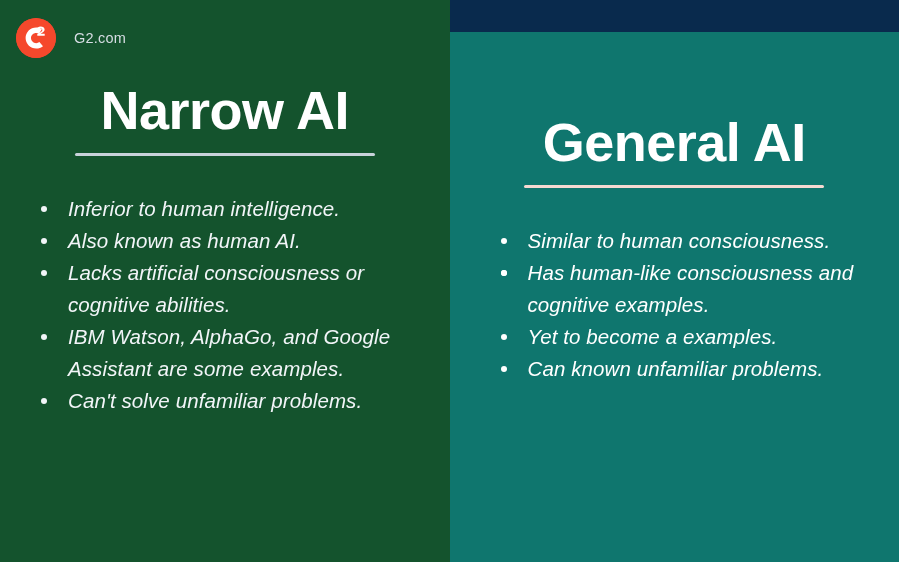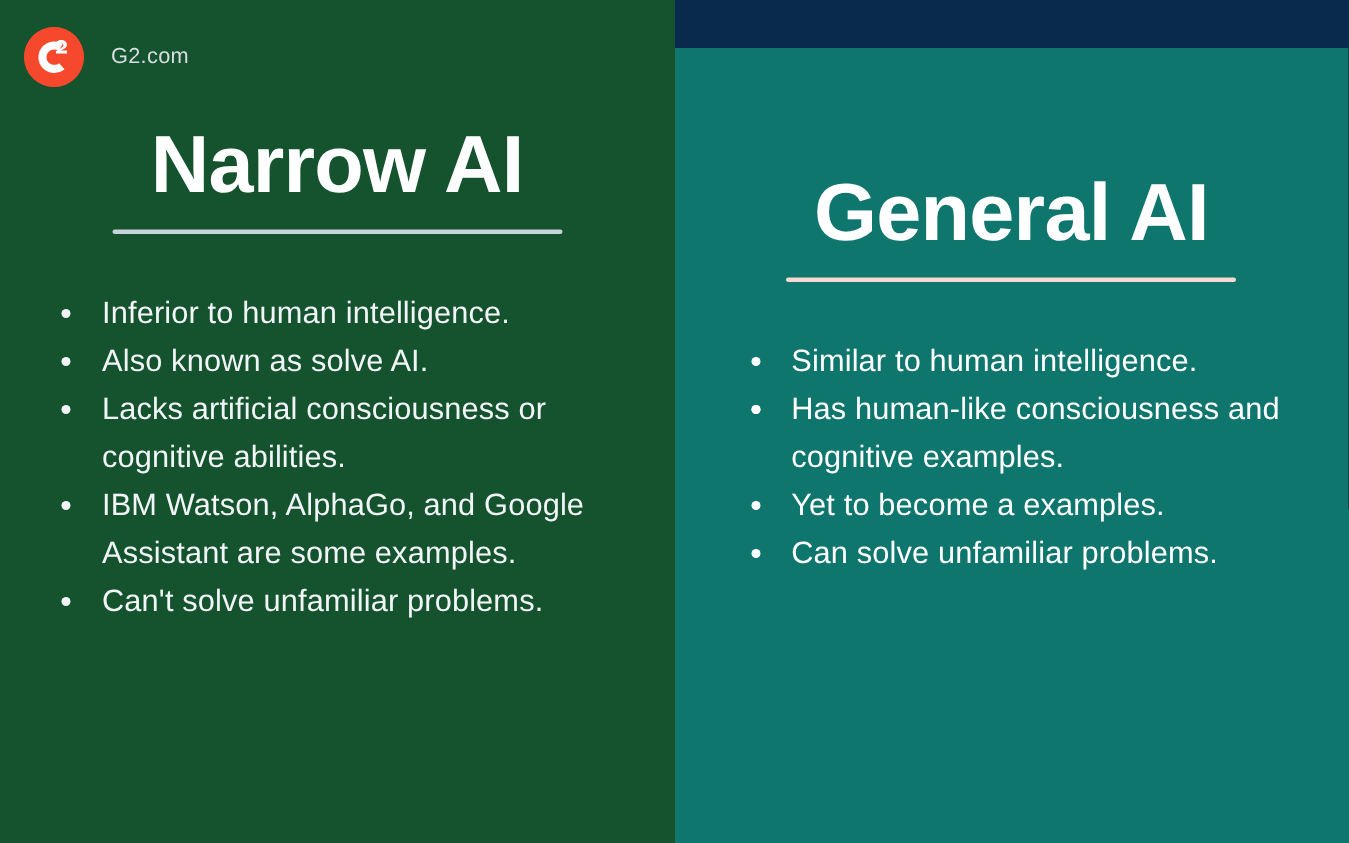--- a/index.html
+++ b/index.html
@@ -81,20 +81,21 @@
 
   .panel-right .title-rule { background: #f6d9d1; }
 
   
   .bullets {
     position: absolute;
     top: 193px;
     left: 40px;
     right: 26px;
     list-style: none;
+    font-style: italic;
   }
 
   .panel-right .bullets { left: 50px; right: 20px; }
 
   .bullets li {
     position: relative;
     padding-left: 28px;
     font-size: 20.5px;
     line-height: 32px;
     color: #f2f5f8;
@@ -131,34 +132,34 @@
         <path d="M24.6 8.6c2.4 0 4 1.2 4 3 0 1.4-0.8 2.3-2.4 3.2l-1.6 0.9h4.1v2h-7.4v-1.6l3.6-2.2c1-0.6 1.4-1.1 1.4-1.9 0-0.8-0.7-1.4-1.7-1.4-1.1 0-1.8 0.6-1.9 1.7h-2c0.1-2.2 1.6-3.7 3.9-3.7z" fill="#ffffff"></path>
       </svg>
       <span class="brand-name">G2.com</span>
     </div>
 
     <h1 class="col-title">Narrow AI</h1>
     <div class="title-rule"></div>
 
     <ul class="bullets">
       <li><span class="dot"></span><span>Inferior to human intelligence.</span></li>
-      <li><span class="dot"></span><span>Also known as solve AI.</span></li>
+      <li><span class="dot"></span><span>Also known as human AI.</span></li>
       <li><span class="dot"></span><span>Lacks artificial consciousness or cognitive abilities.</span></li>
       <li><span class="dot"></span><span>IBM Watson, AlphaGo, and Google Assistant are some examples.</span></li>
       <li><span class="dot"></span><span>Can't solve unfamiliar problems.</span></li>
     </ul>
   </section>
 
   <section class="panel panel-right">
 
     <h1 class="col-title">General AI</h1>
     <div class="title-rule"></div>
 
     <ul class="bullets">
-      <li><span class="dot"></span><span>Similar to human intelligence.</span></li>
+      <li><span class="dot"></span><span>Similar to human consciousness.</span></li>
       <li><span class="dot"></span></li>
       <li><span class="dot"></span><span>Has human-like consciousness and cognitive examples.</span></li>
       <li><span class="dot"></span><span>Yet to become a examples.</span></li>
-      <li><span class="dot"></span><span>Can solve unfamiliar problems.</span></li>
+      <li><span class="dot"></span><span>Can known unfamiliar problems.</span></li>
     </ul>
   </section>
 
 </div>
 
 </body></html>

